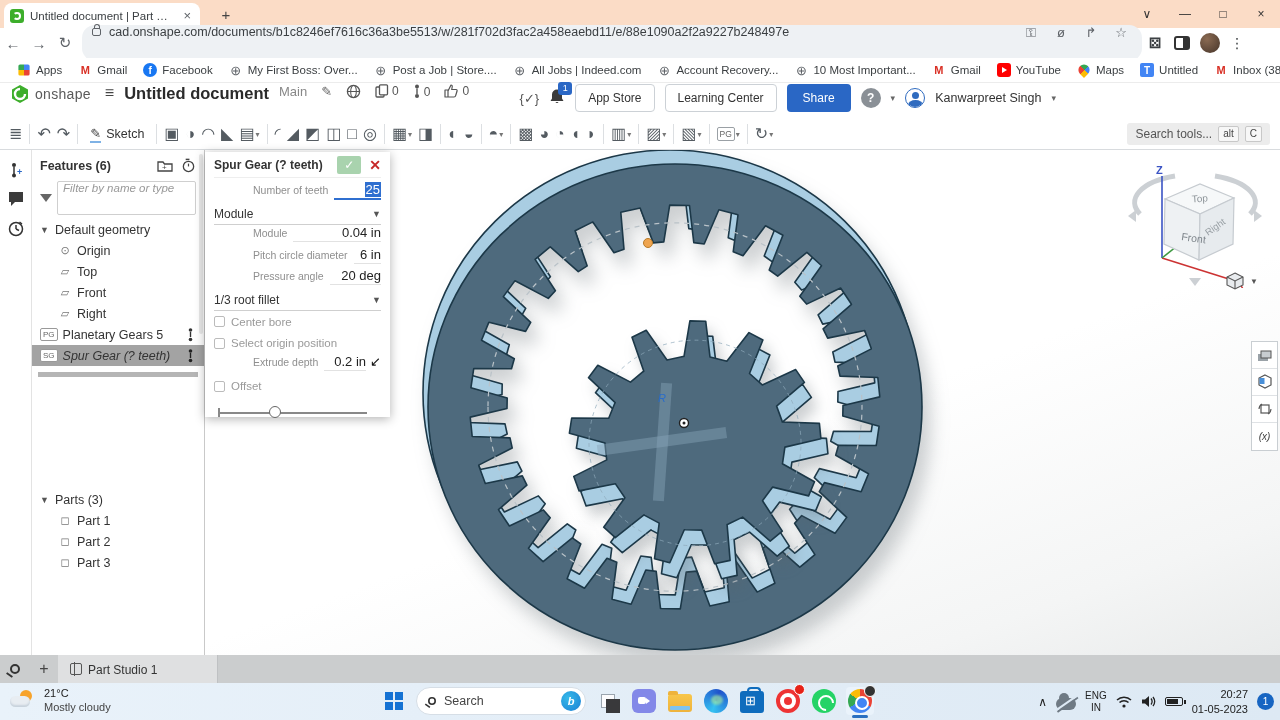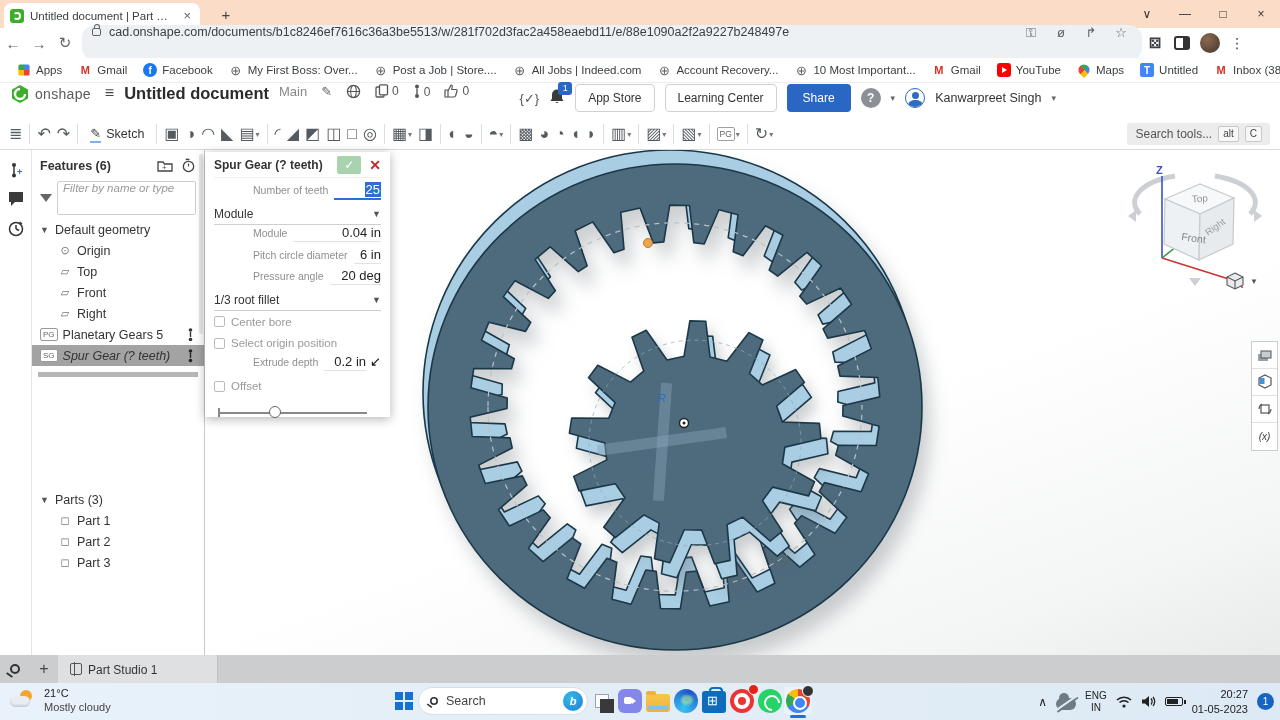--- a/index.html
+++ b/index.html
@@ -146,21 +146,21 @@
   .eticon.asm::after { content:""; position:absolute; left:2px; top:2px; width:5px; height:5px; background:#555; }
 
   
   .taskbar { position:absolute; left:0; top:683px; width:1280px; height:37px; background:linear-gradient(90deg,#e9f2fa,#dde9f4); }
   .weather { position:absolute; left:10px; top:4px; display:flex; align-items:center; gap:8px; }
   .wicon { width:26px; height:20px; position:relative; }
   .wicon .sun { position:absolute; left:10px; top:0; width:12px; height:12px; border-radius:50%; background:#f7a32c; }
   .wicon .cloud { position:absolute; left:0; top:6px; width:20px; height:11px; border-radius:8px; background:#e8edf2; box-shadow:inset 0 -2px 2px #c8d2dc; }
   .wtemp { font-size:11px; color:#222; line-height:1.25; }
   .wcond { font-size:11px; color:#444; }
-  .tbcenter { position:absolute; left:390px; top:4px; display:flex; align-items:flex-start; }
+  .tbcenter { position:absolute; left:380px; top:4px; display:flex; align-items:flex-start; gap:8px; }
   .tbico { width:28px; height:28px; border-radius:4px; display:flex; align-items:center; justify-content:center; position:relative; }
   .winstart { width:18px; height:18px; display:grid; grid-template-columns:8px 8px; grid-template-rows:8px 8px; gap:2px; }
   .winstart span { background:#1572d3; }
   .searchpill { width:170px; height:28px; background:#fff; border:1px solid #d6dee6; border-radius:14px; display:flex; align-items:center; padding:0 4px 0 10px; gap:7px; }
   .searchpill .txt { font-size:12.5px; color:#444; flex:1; }
   .bing { width:20px; height:20px; border-radius:50%; background:radial-gradient(circle at 35% 35%, #35b9e9, #1b7fd4); color:#fff; font-size:11px; font-weight:bold; text-align:center; line-height:20px; font-style:italic; }
   .tv1 { width:14px; height:14px; background:#fbfbfd; border:1px solid #9aa4ae; position:relative; }
   .tv1::after{content:""; position:absolute; left:4px; top:4px; width:14px; height:14px; background:#39393b;}
   .chat { background:#8388e8; width:24px; height:24px; border-radius:6px; position:relative; }
   .chat::after{content:""; position:absolute; left:6px; top:8px; width:8px; height:7px; background:#fff; border-radius:2px;}

